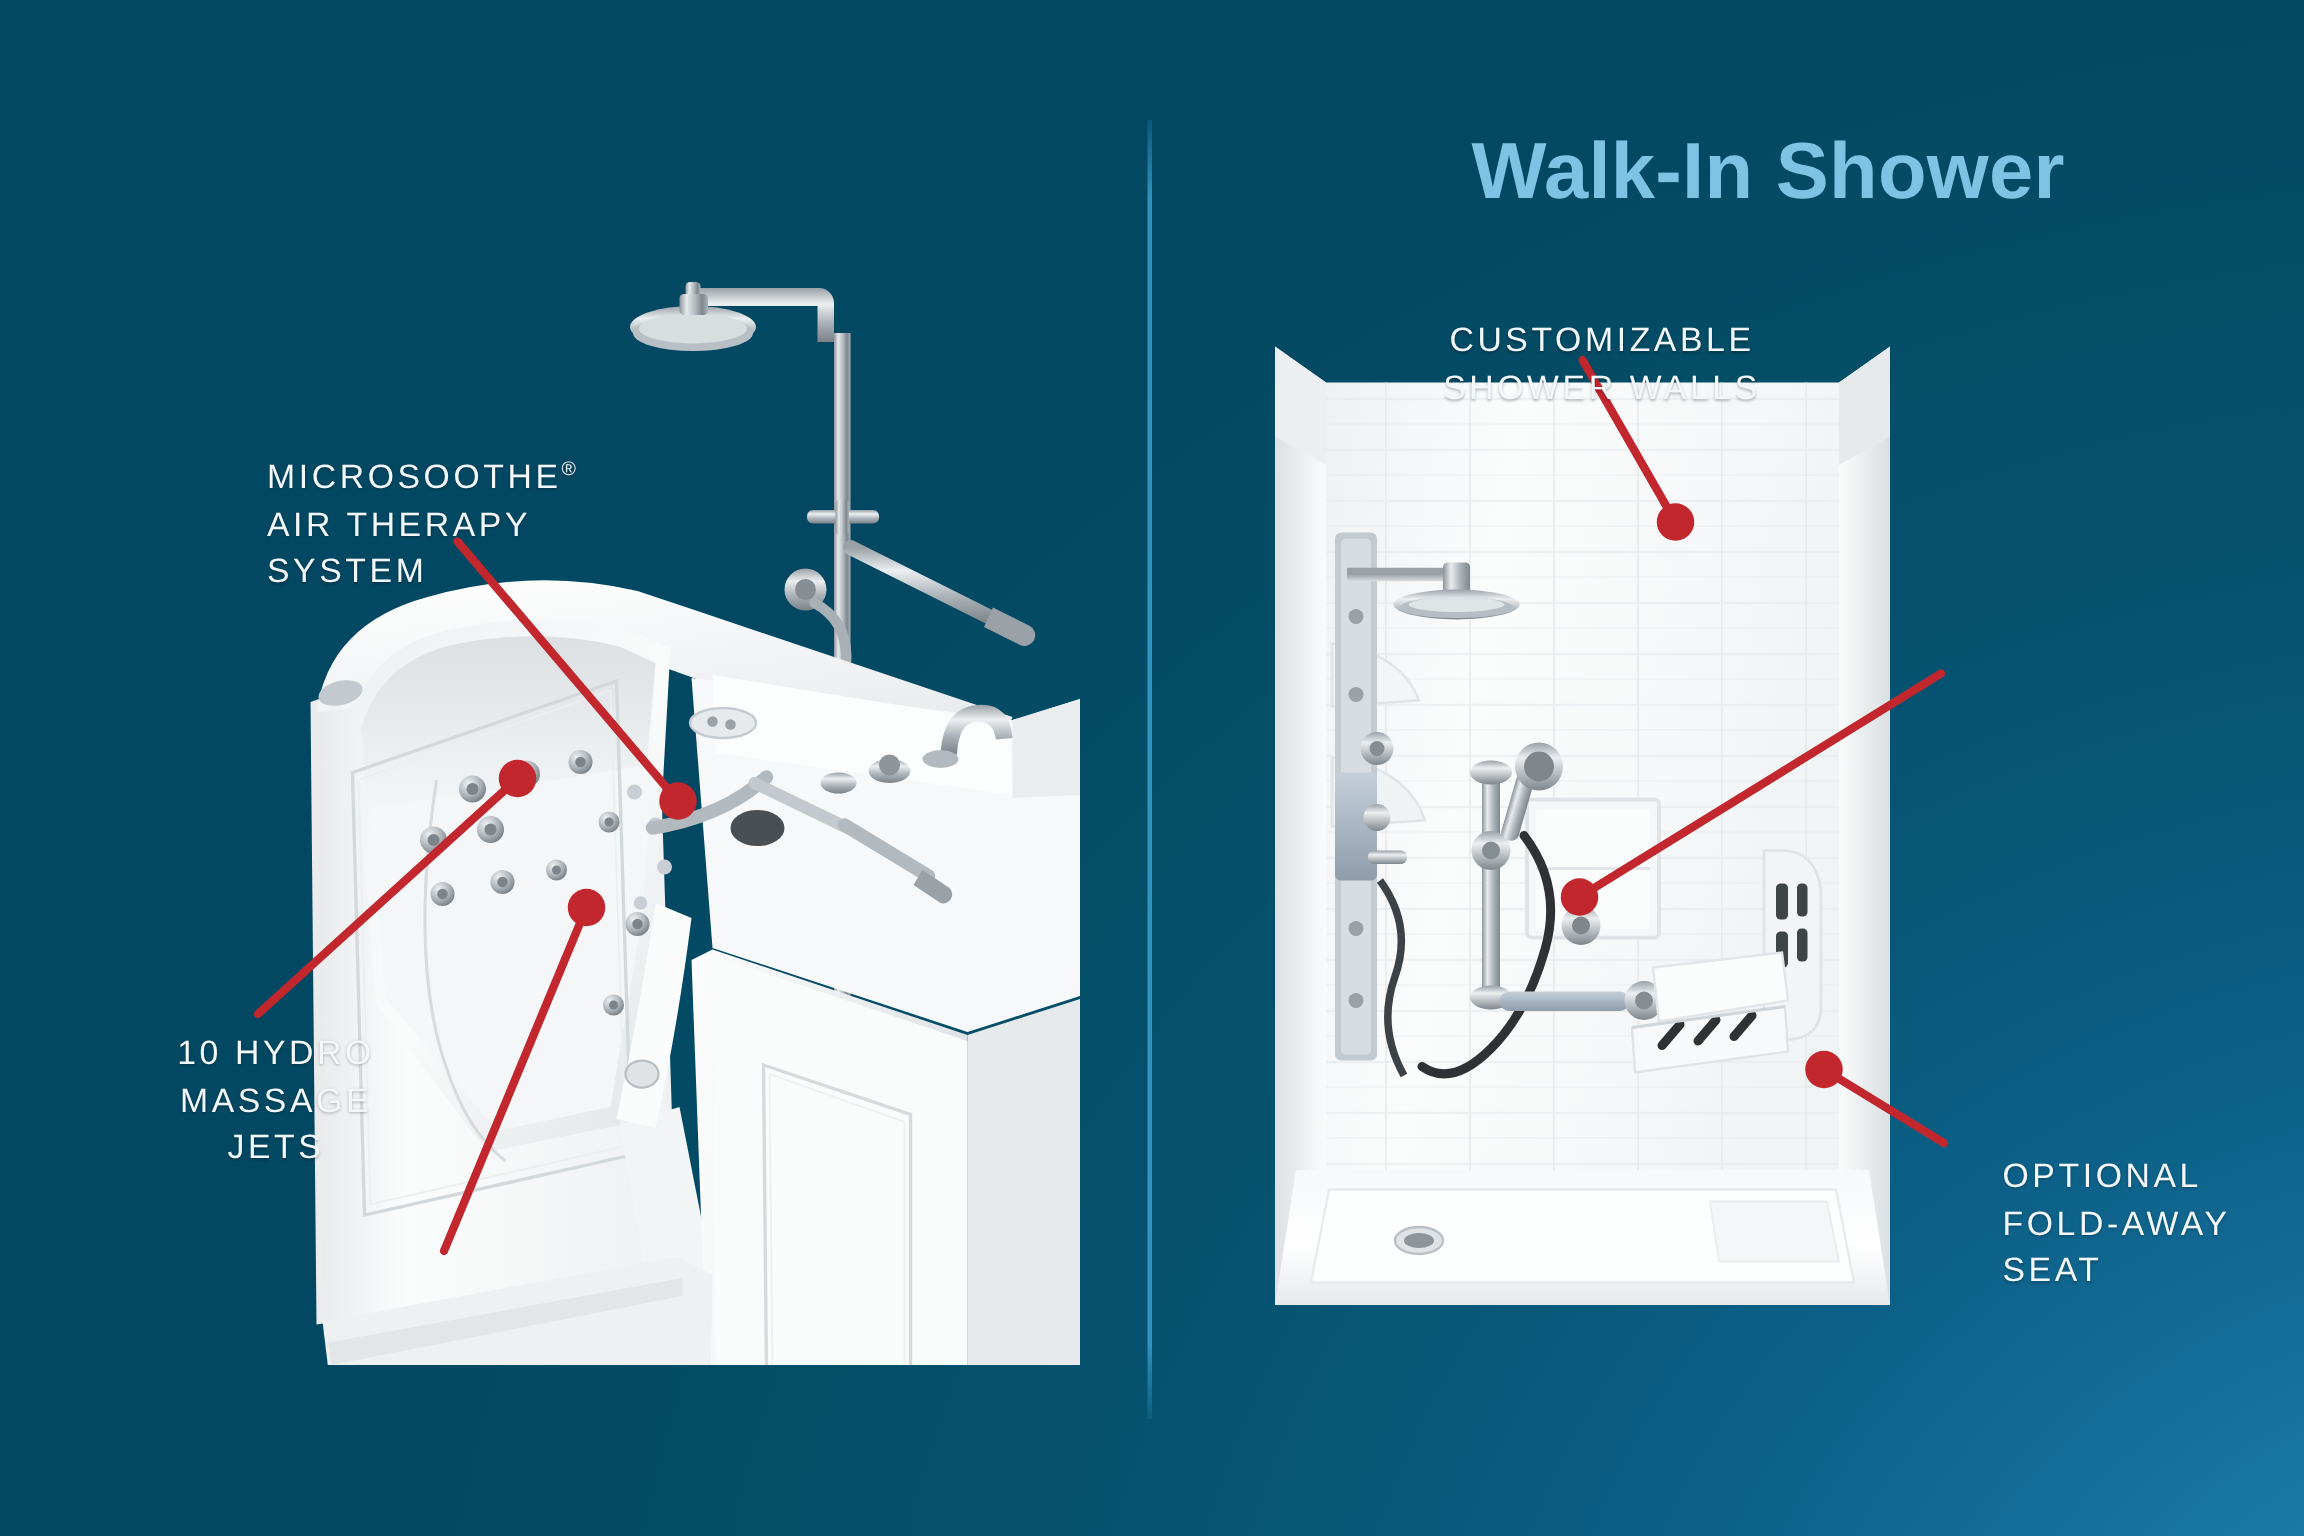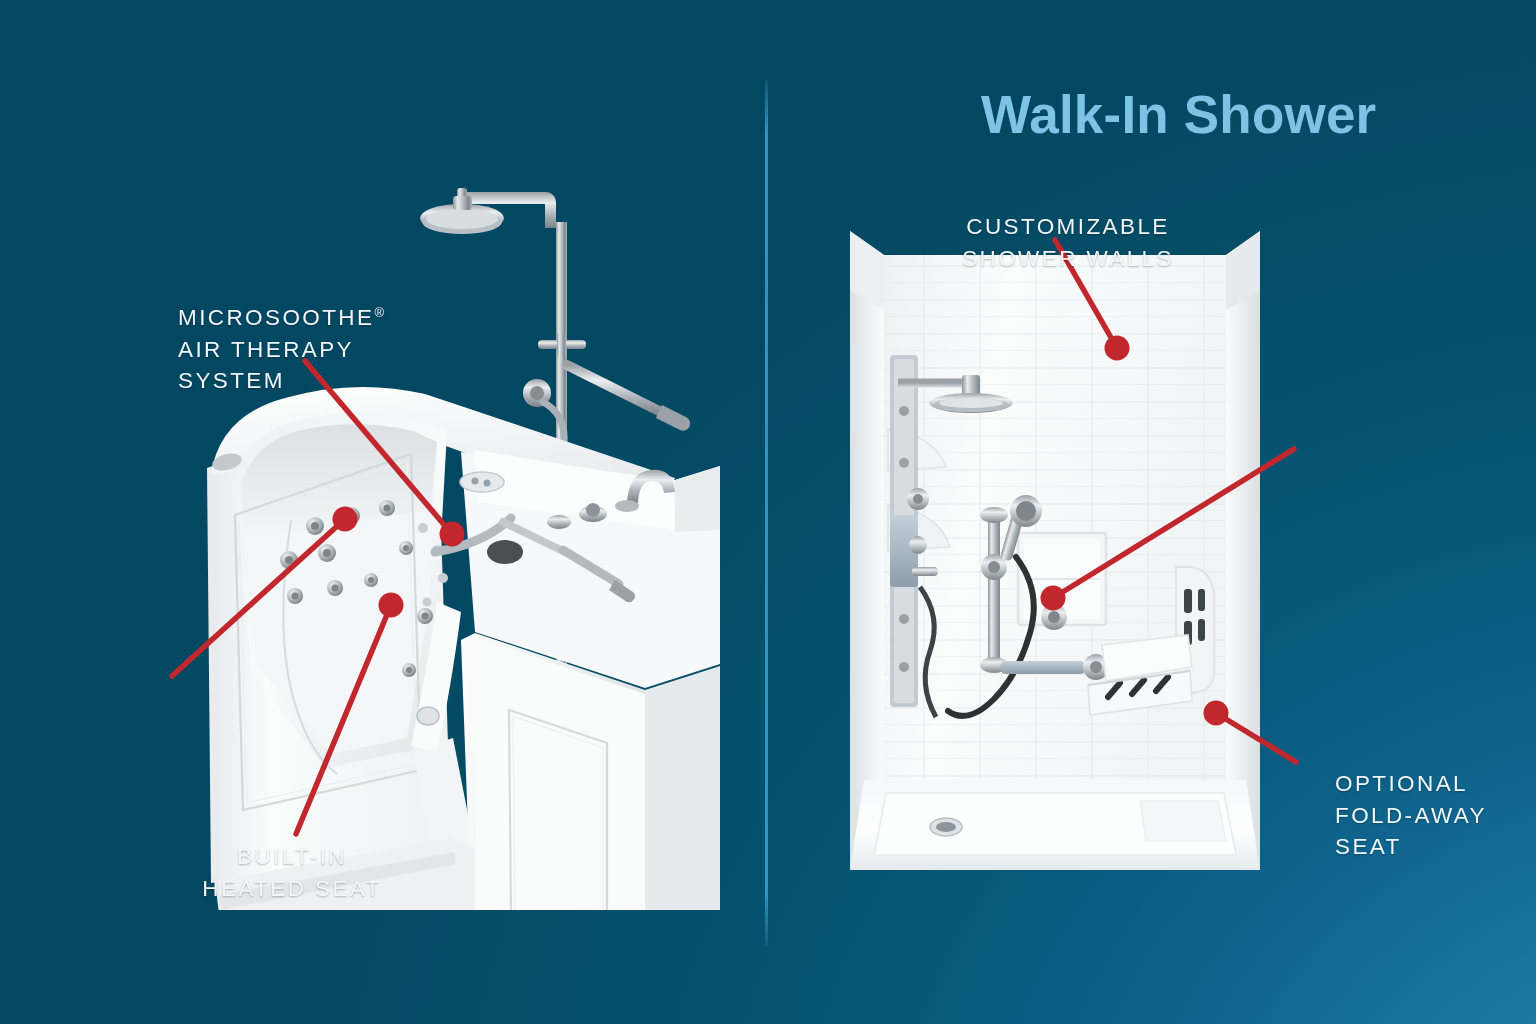--- a/index.html
+++ b/index.html
@@ -418,23 +418,24 @@
       </g>
     </g>
   </svg>
 
   <div id="divider"></div>
 
   <div class="title" id="title-right">Walk-In Shower</div>
 
   <div class="callout" id="lbl-microsoothe"><span>MICROSOOTHE<span class="reg">®</span><br>AIR THERAPY<br>SYSTEM</span></div>
 
-
-  <div class="callout" id="lbl-seat">BUILT-IN
-HEATED SEAT</div>
+  <div class="callout" id="lbl-jets">10 HYDRO
+MASSAGE
+JETS</div>
+
 
   <div class="callout" id="lbl-walls">CUSTOMIZABLE
 SHOWER WALLS</div>
 
 
   <div class="callout" id="lbl-foldaway">OPTIONAL
 FOLD-AWAY
 SEAT</div>
 
 </div>

